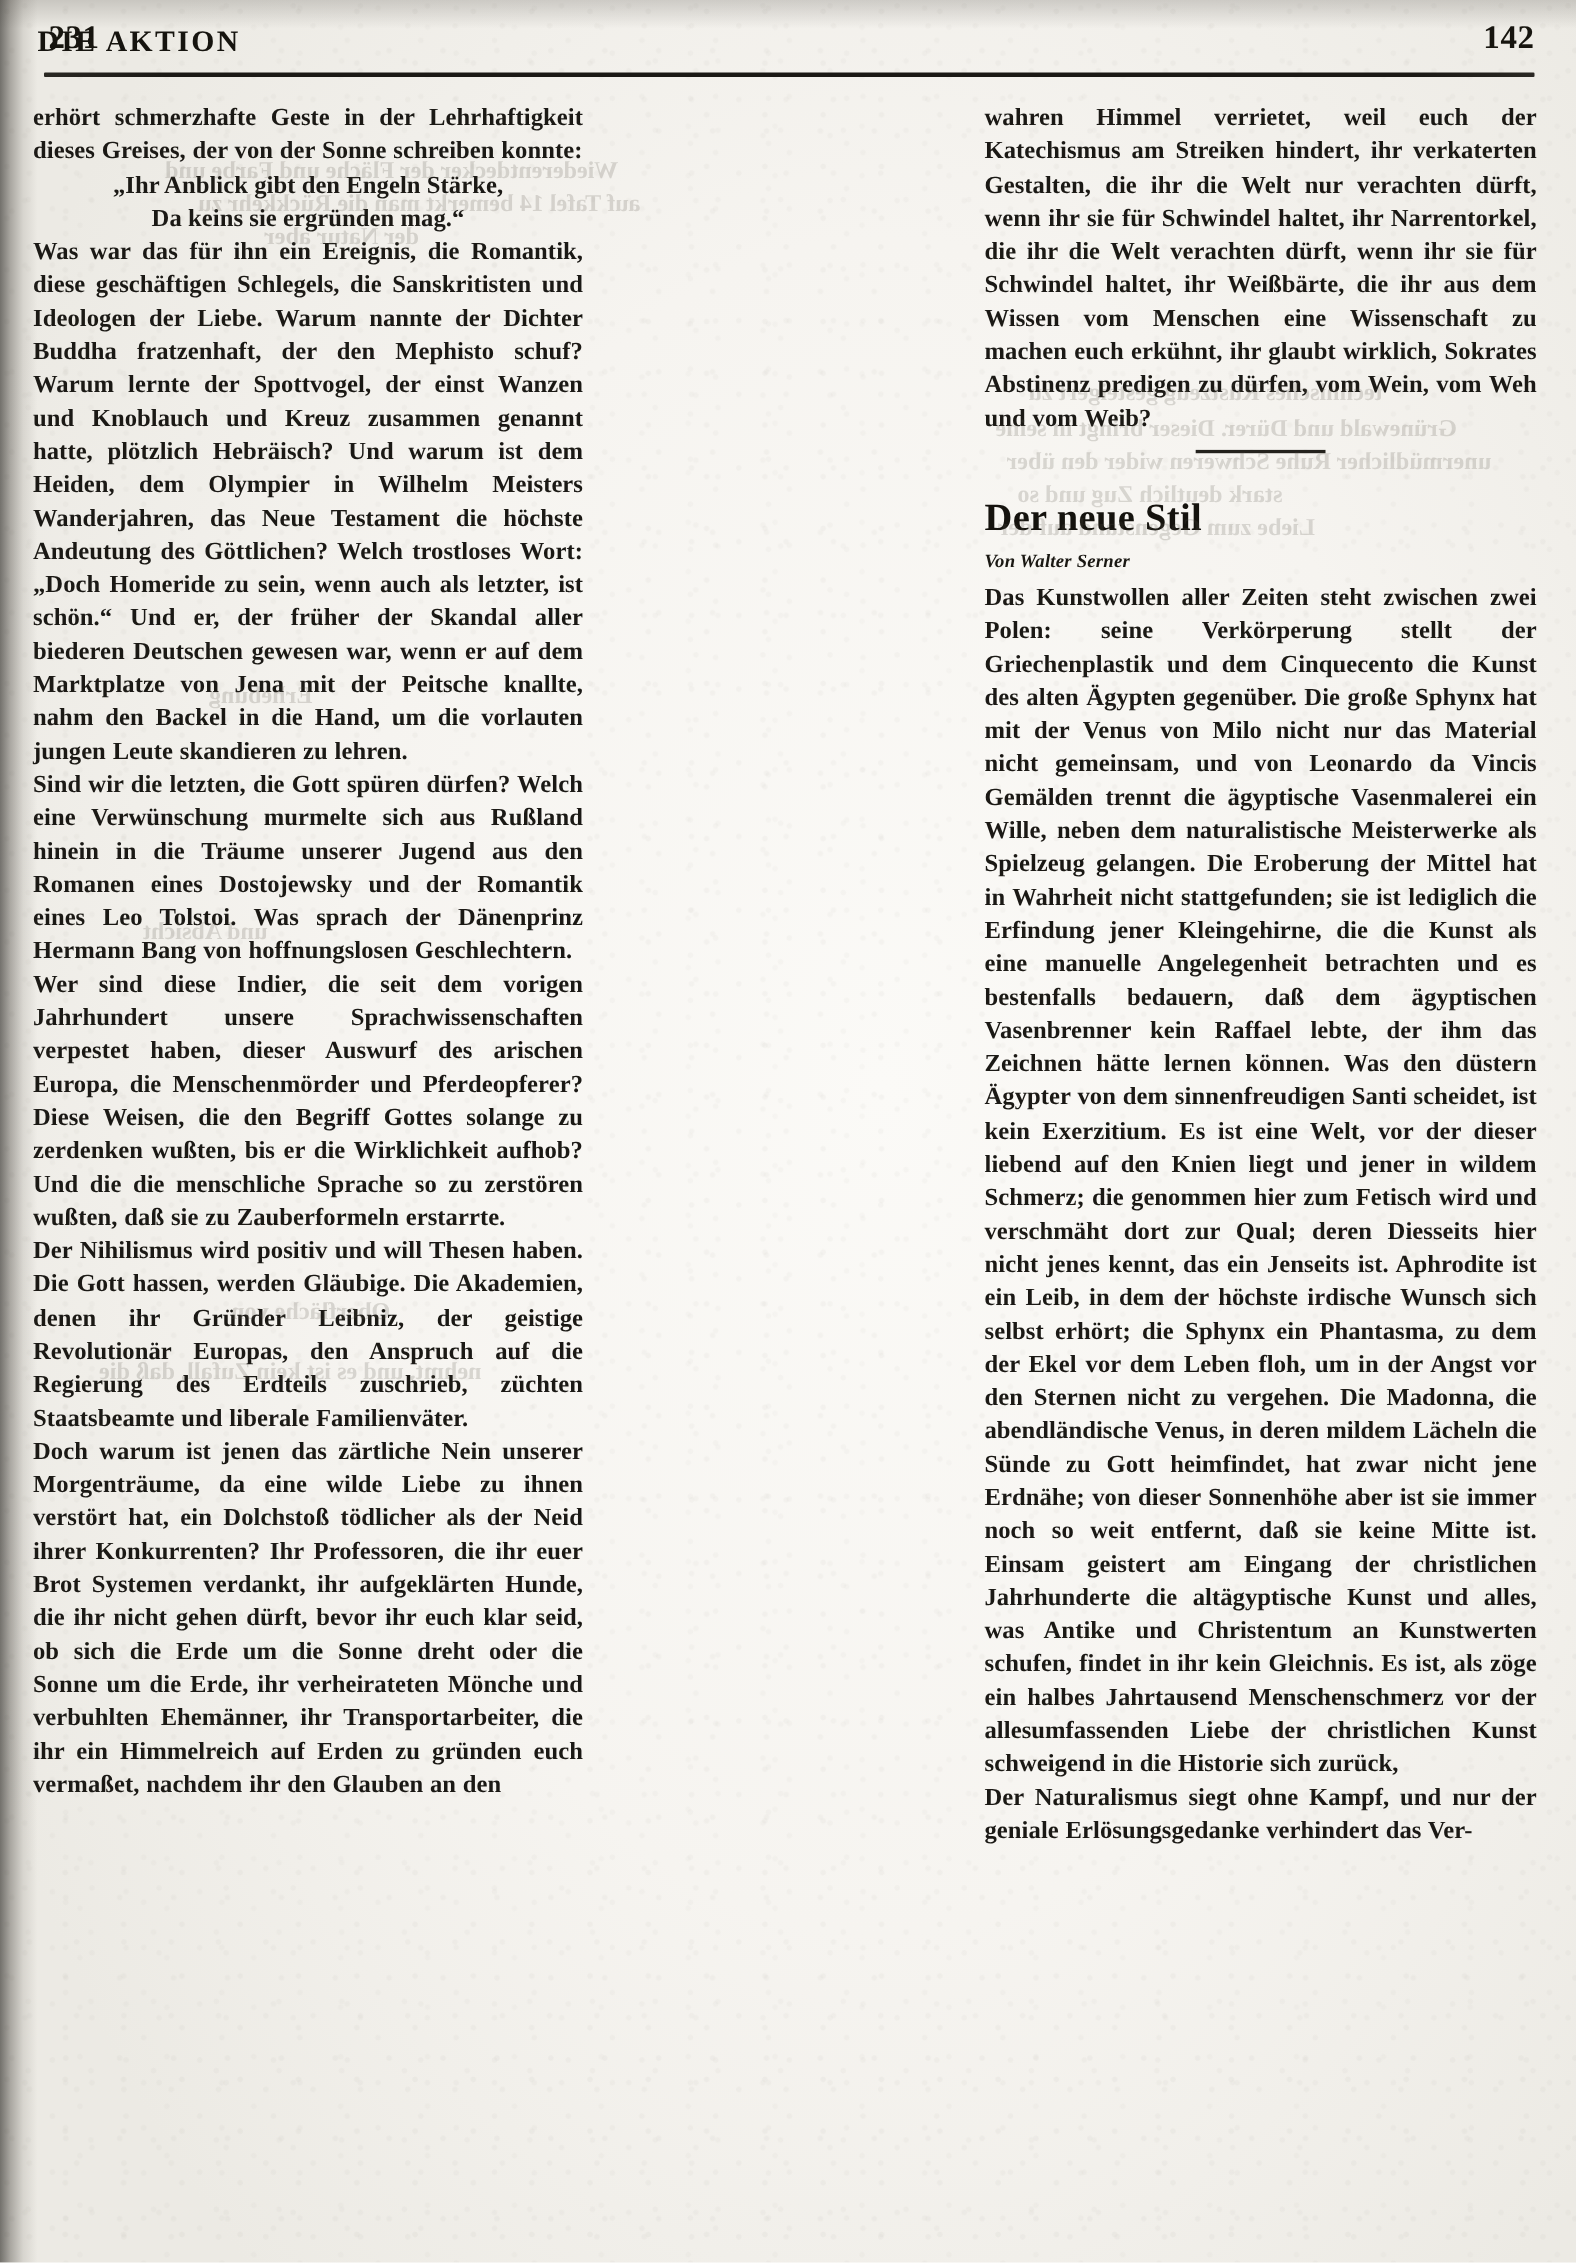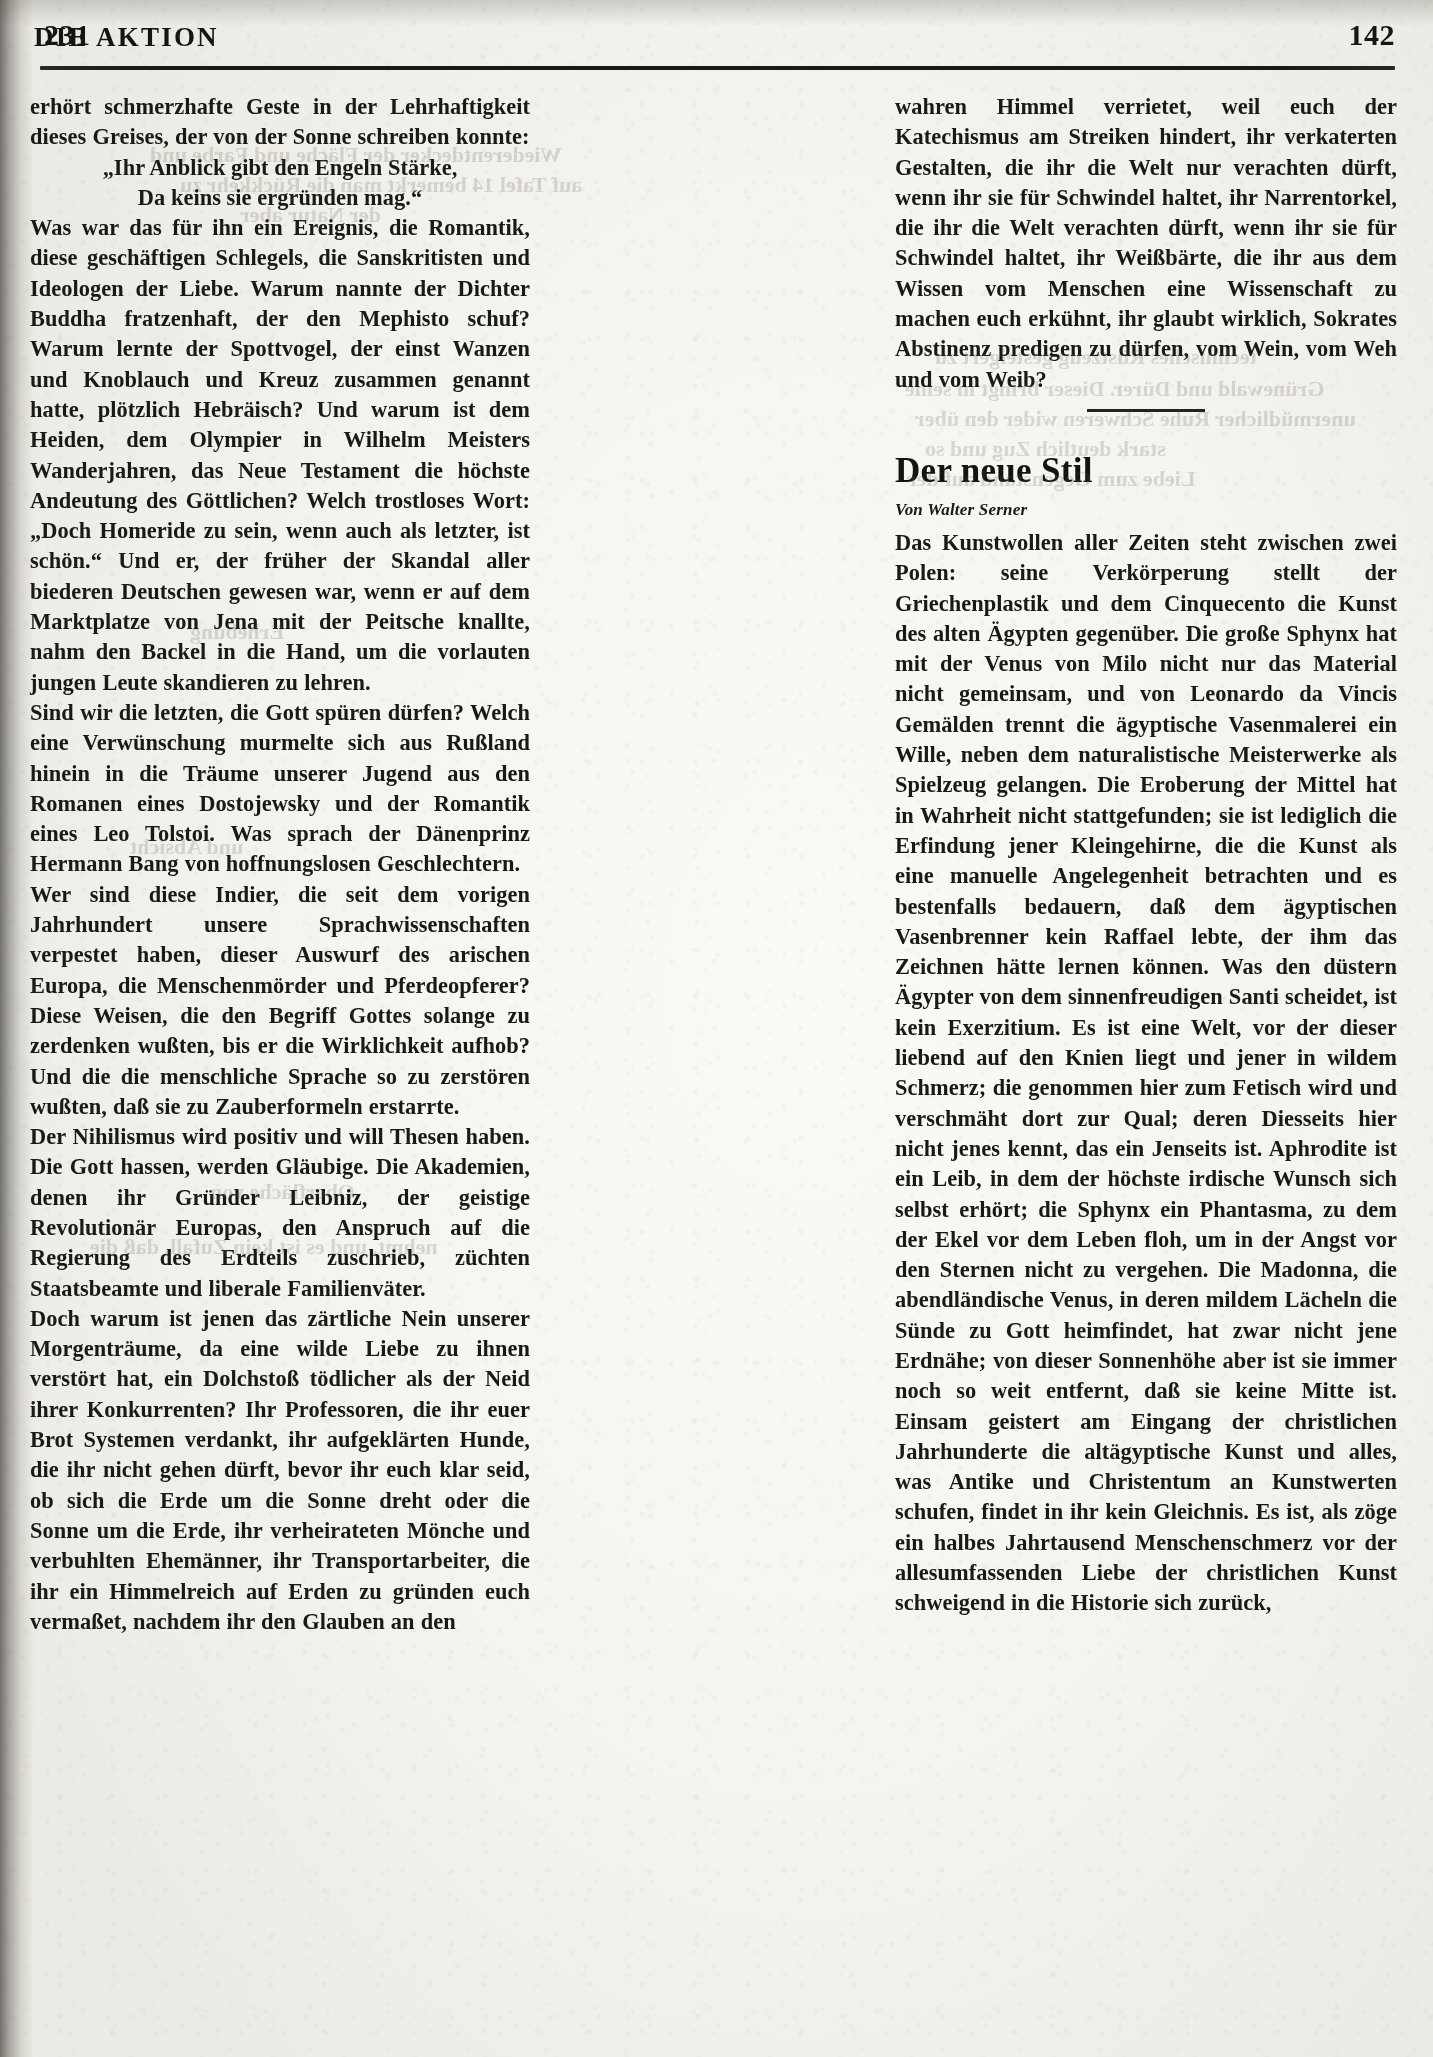--- a/index.html
+++ b/index.html
@@ -221,18 +221,19 @@
       <p class="para">wahren Himmel verrietet, weil euch der Katechismus am Streiken hindert, ihr verkaterten Gestalten, die ihr die Welt nur verachten dürft, wenn ihr sie für Schwindel haltet, ihr Narrentorkel, die ihr die Welt verachten dürft, wenn ihr sie für Schwindel haltet, ihr Weißbärte, die ihr aus dem Wissen vom Menschen eine Wissenschaft zu machen euch erkühnt, ihr glaubt wirklich, Sokrates Abstinenz predigen zu dürfen, vom Wein, vom Weh und vom Weib?</p>
 
       <div class="rule-wrap">
         <div class="section-rule"></div>
       </div>
 
       <h2 class="headline">Der neue Stil</h2>
       <div class="byline">Von Walter Serner</div>
 
       <p class="para">Das Kunstwollen aller Zeiten steht zwischen zwei Polen: seine Verkörperung stellt der Griechenplastik und dem Cinquecento die Kunst des alten Ägypten gegenüber. Die große Sphynx hat mit der Venus von Milo nicht nur das Material nicht gemeinsam, und von Leonardo da Vincis Gemälden trennt die ägyptische Vasenmalerei ein Wille, neben dem naturalistische Meisterwerke als Spielzeug gelangen. Die Eroberung der Mittel hat in Wahrheit nicht stattgefunden; sie ist lediglich die Erfindung jener Kleingehirne, die die Kunst als eine manuelle Angelegenheit betrachten und es bestenfalls bedauern, daß dem ägyptischen Vasenbrenner kein Raffael lebte, der ihm das Zeichnen hätte lernen können. Was den düstern Ägypter von dem sinnenfreudigen Santi scheidet, ist kein Exerzitium. Es ist eine Welt, vor der dieser liebend auf den Knien liegt und jener in wildem Schmerz; die genommen hier zum Fetisch wird und verschmäht dort zur Qual; deren Diesseits hier nicht jenes kennt, das ein Jenseits ist. Aphrodite ist ein Leib, in dem der höchste irdische Wunsch sich selbst erhört; die Sphynx ein Phantasma, zu dem der Ekel vor dem Leben floh, um in der Angst vor den Sternen nicht zu vergehen. Die Madonna, die abendländische Venus, in deren mildem Lächeln die Sünde zu Gott heimfindet, hat zwar nicht jene Erdnähe; von dieser Sonnenhöhe aber ist sie immer noch so weit entfernt, daß sie keine Mitte ist. Einsam geistert am Eingang der christlichen Jahrhunderte die altägyptische Kunst und alles, was Antike und Christentum an Kunstwerten schufen, findet in ihr kein Gleichnis. Es ist, als zöge ein halbes Jahrtausend Menschenschmerz vor der allesumfassenden Liebe der christlichen Kunst schweigend in die Historie sich zurück,</p>
+      <p class="para">Der Naturalismus siegt ohne Kampf, und nur der geniale Erlösungsgedanke verhindert das Ver-</p>
     </div>
   </div>
 
   <div id="binding-shadow"></div>
   <div id="top-shadow"></div>
 </div>
 
 </body></html>

